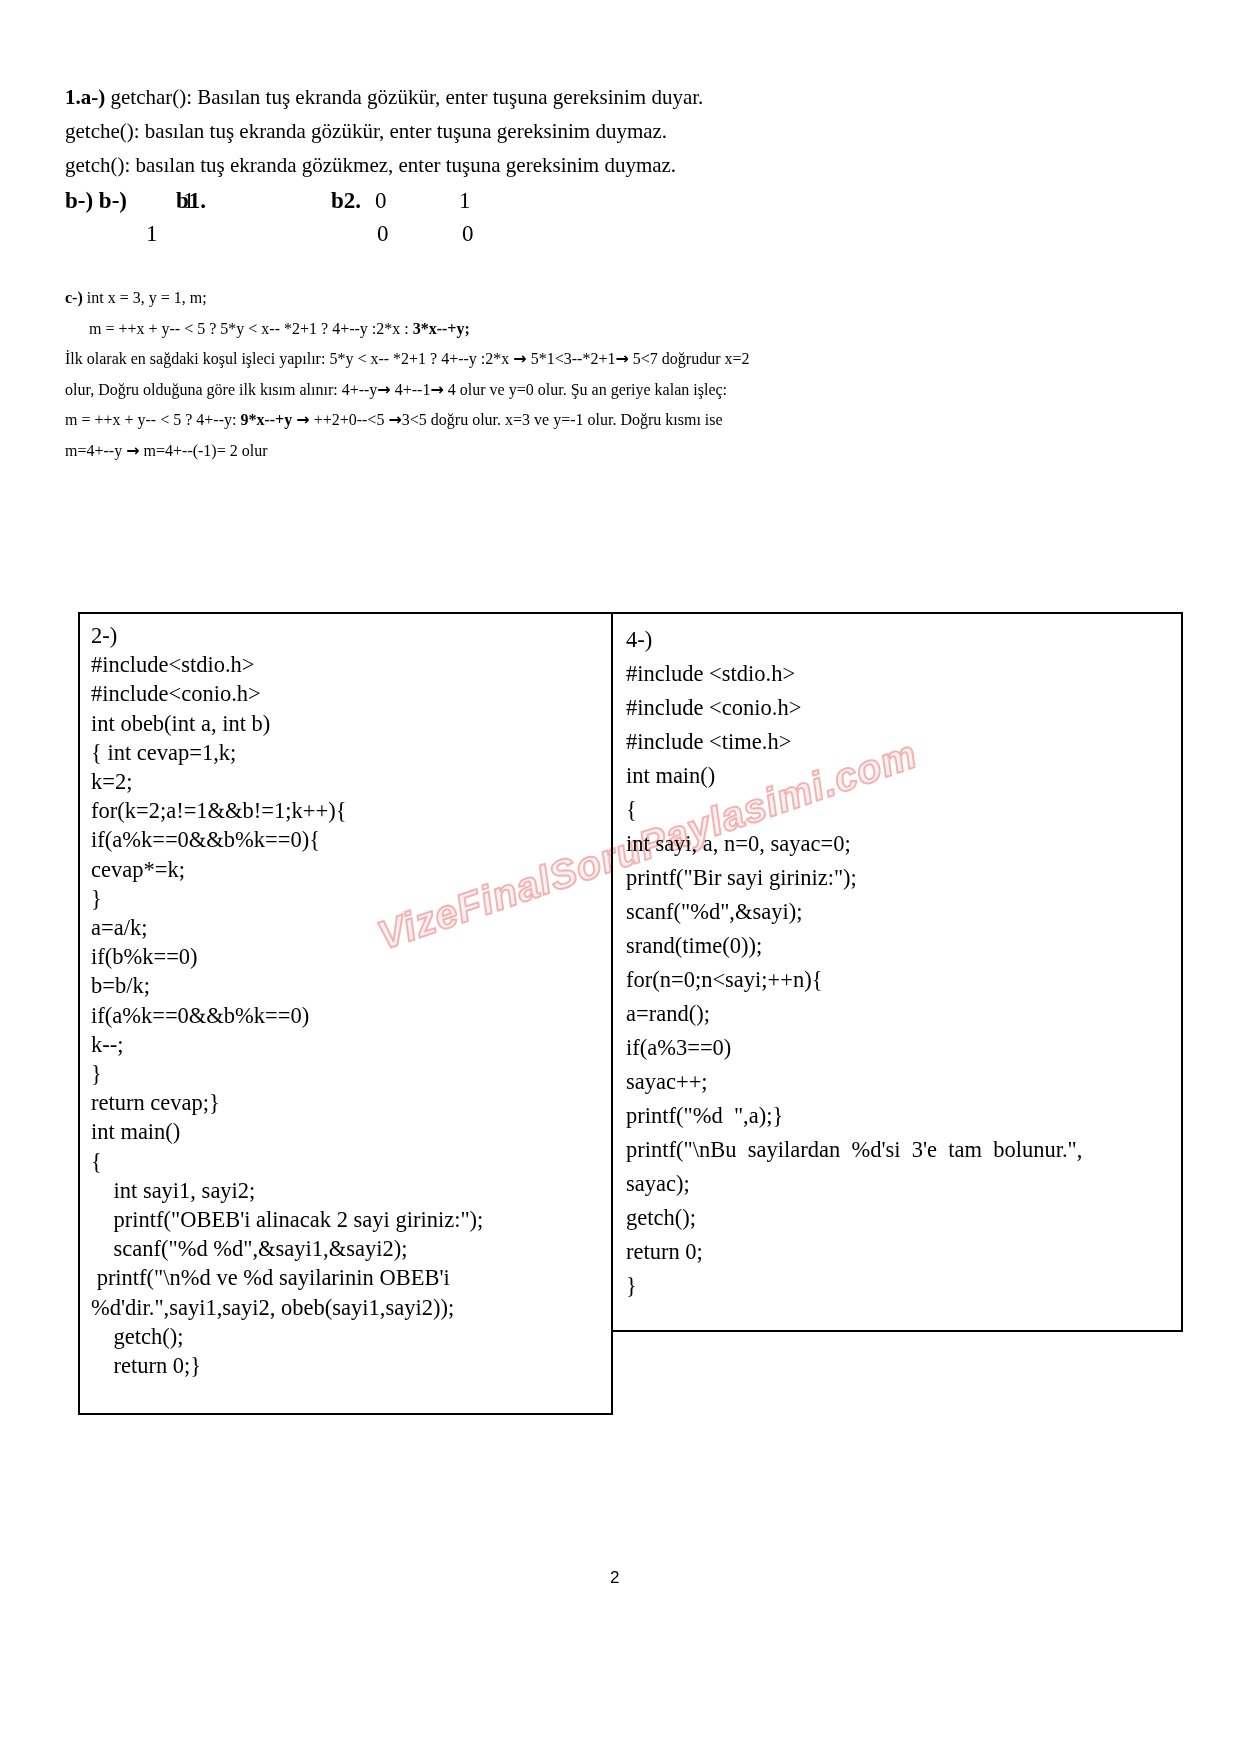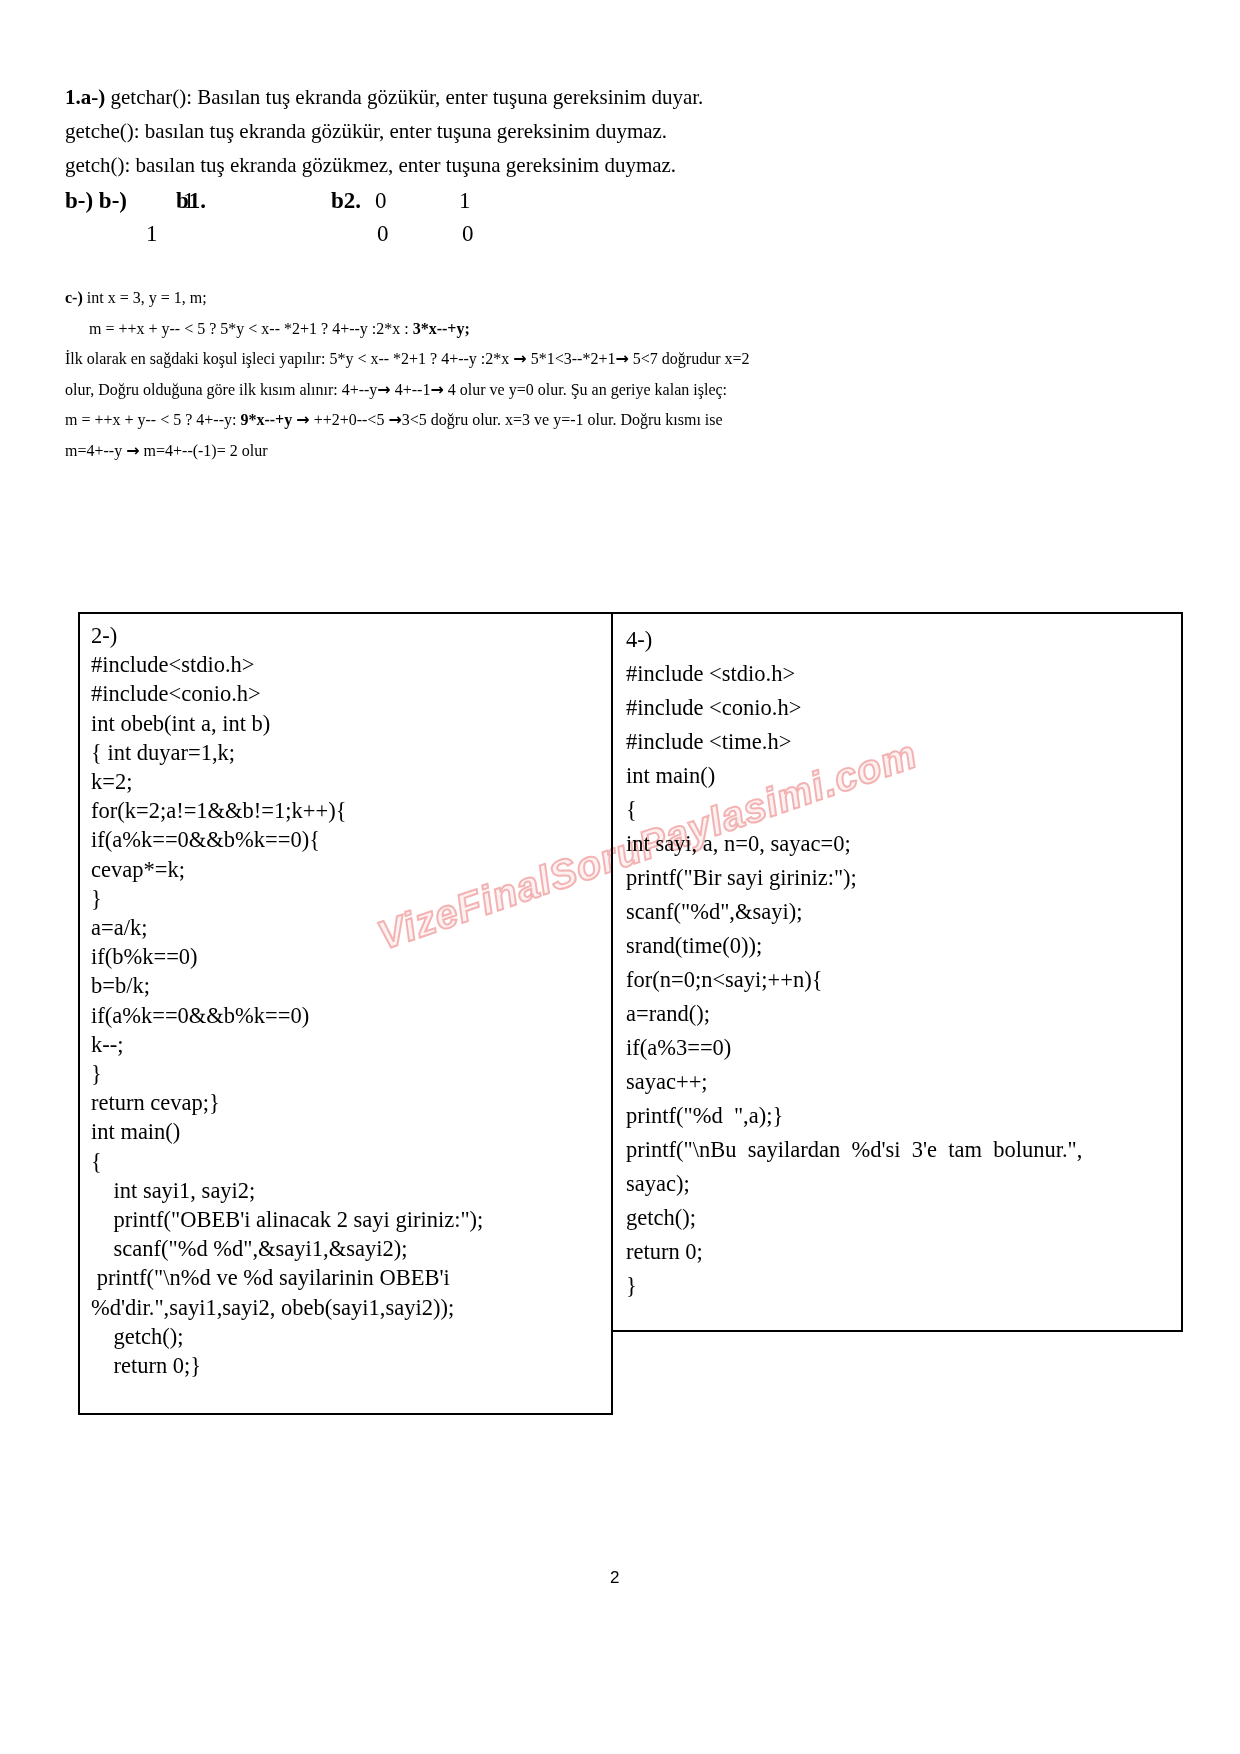--- a/index.html
+++ b/index.html
@@ -90,21 +90,21 @@
       <div class="cline"><span>m = ++x + y-- &lt; 5 ? 4+--y: </span><b>9*x--+y</b><span> <span class="arr">→</span> ++2+0--&lt;5 <span class="arr">→</span>3&lt;5 doğru olur. x=3 ve y=-1 olur. Doğru kısmı ise</span></div>
       <div class="cline"><span>m=4+--y <span class="arr">→</span> m=4+--(-1)= 2 olur</span><b></b><span></span></div>
     </div>
 
     <div class="box box-left">
       <div class="code">
           <div class="code-line">2-)</div>
           <div class="code-line">#include&lt;stdio.h&gt;</div>
           <div class="code-line">#include&lt;conio.h&gt;</div>
           <div class="code-line">int obeb(int a, int b)</div>
-          <div class="code-line">{ int duyar=1,k;</div>
+          <div class="code-line">{ int cevap=1,k;</div>
           <div class="code-line">k=2;</div>
           <div class="code-line">for(k=2;a!=1&amp;&amp;b!=1;k++){</div>
           <div class="code-line">if(a%k==0&amp;&amp;b%k==0){</div>
           <div class="code-line">cevap*=k;</div>
           <div class="code-line">}</div>
           <div class="code-line">a=a/k;</div>
           <div class="code-line">if(b%k==0)</div>
           <div class="code-line">b=b/k;</div>
           <div class="code-line">if(a%k==0&amp;&amp;b%k==0)</div>
           <div class="code-line">k--;</div>

